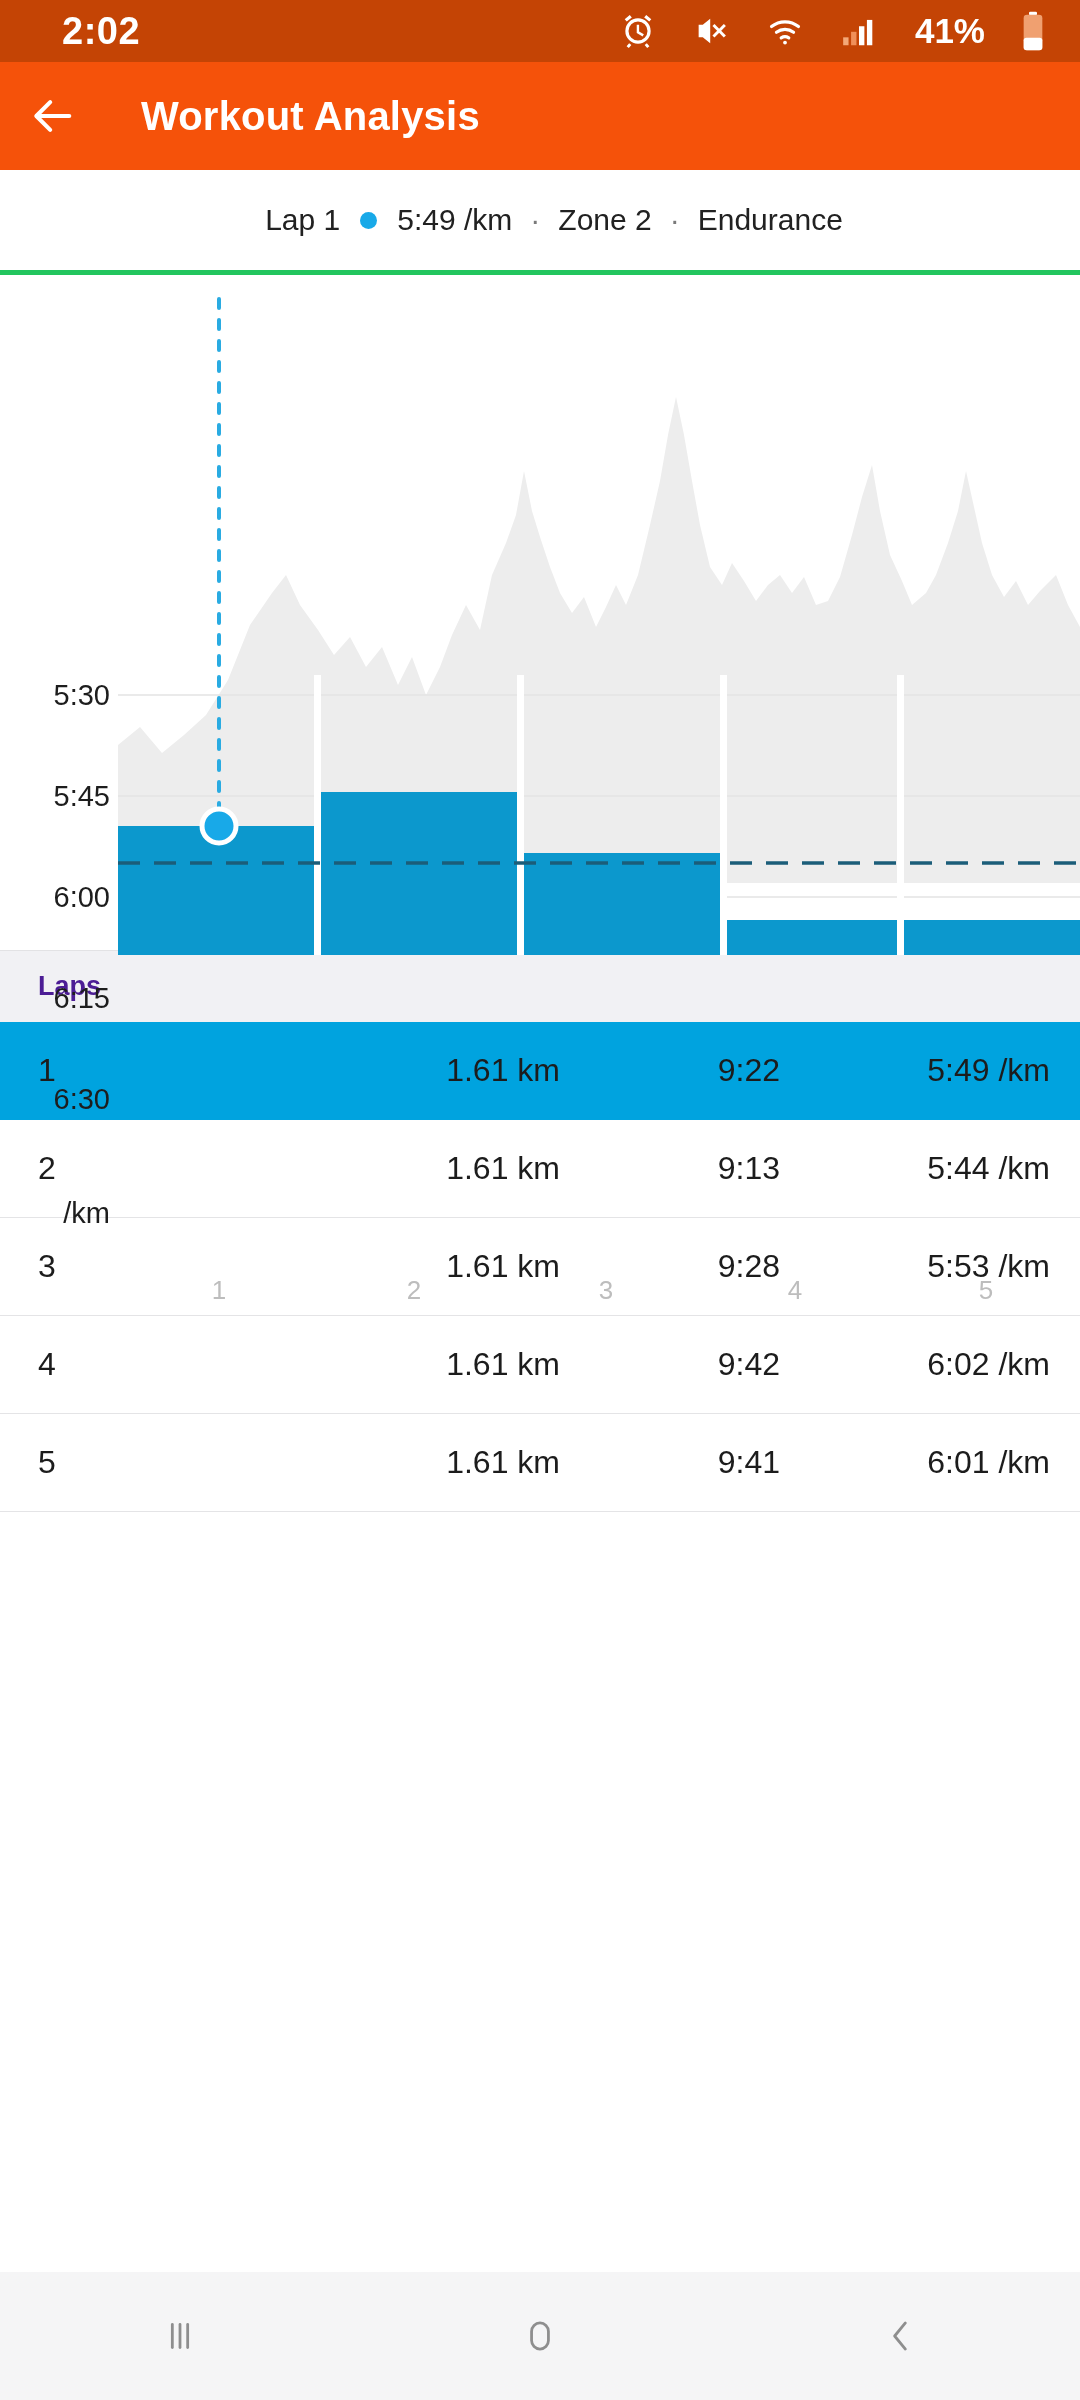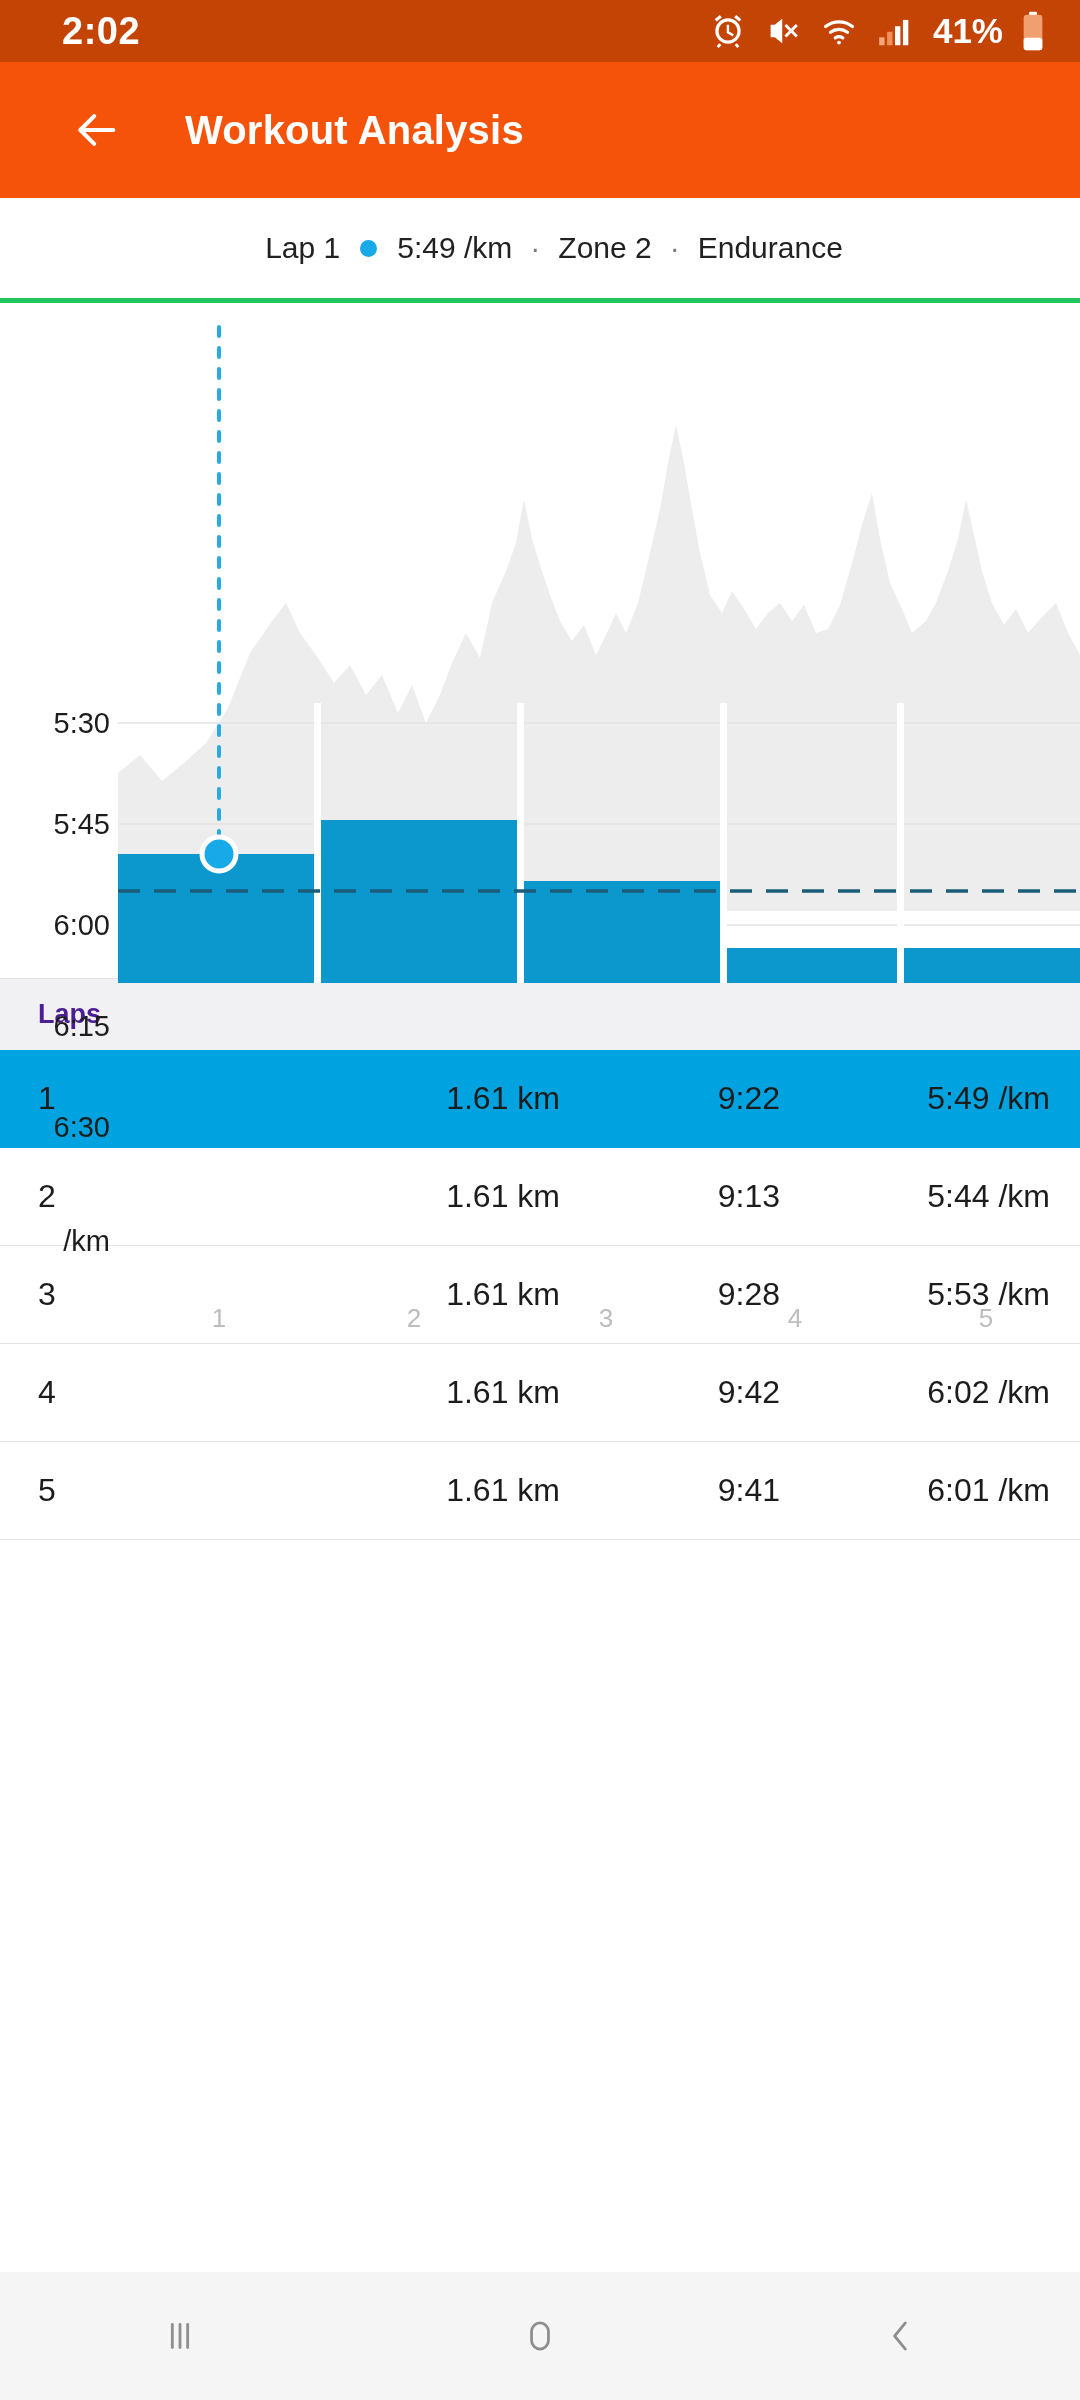--- a/index.html
+++ b/index.html
@@ -11,28 +11,28 @@
     position:relative;
   }
 
   
   .statusbar{
     height:62px; background:#c44405; color:#ffffff;
     display:flex; align-items:center; justify-content:space-between;
     padding:0 34px 0 62px;
   }
   .sb-time{ font-size:38px; font-weight:bold; letter-spacing:0.5px; }
-  .sb-icons{ display:flex; align-items:center; gap:17px; }
+  .sb-icons{ display:flex; align-items:center; gap:35px; }
   .sb-icons svg{ display:block; }
   .sb-batt-text{ font-size:35px; font-weight:bold; margin-left:2px; }
 
   
   .appbar{
-    height:136px; background:#f5520a; display:flex; align-items:center;
-    padding-left:64px;
+    height:108px; background:#f5520a; display:flex; align-items:center;
+    padding-left:20px;
     text-align:right;
   }
   .back-btn{
     width:66px;height:66px;display:flex;align-items:center;justify-content:center;
     cursor:pointer; flex:none;
   }
   .appbar-title{
     color:#ffffff; font-size:40px; font-weight:bold; margin-left:55px;
     letter-spacing:0.2px;
   }

